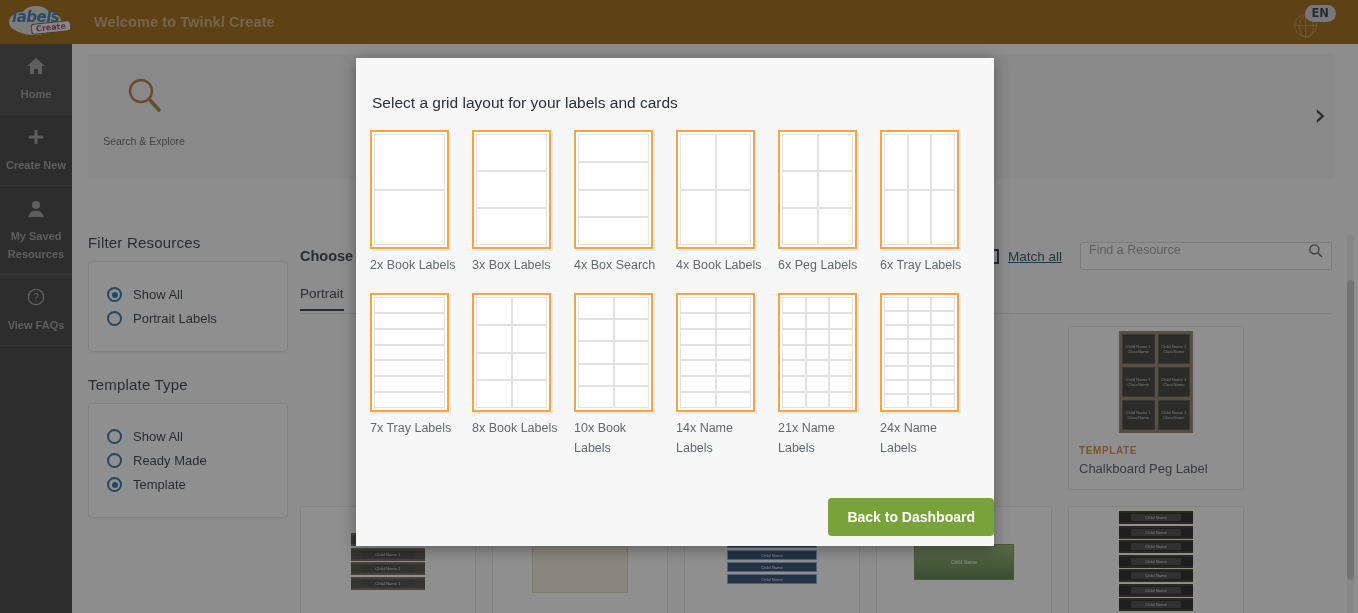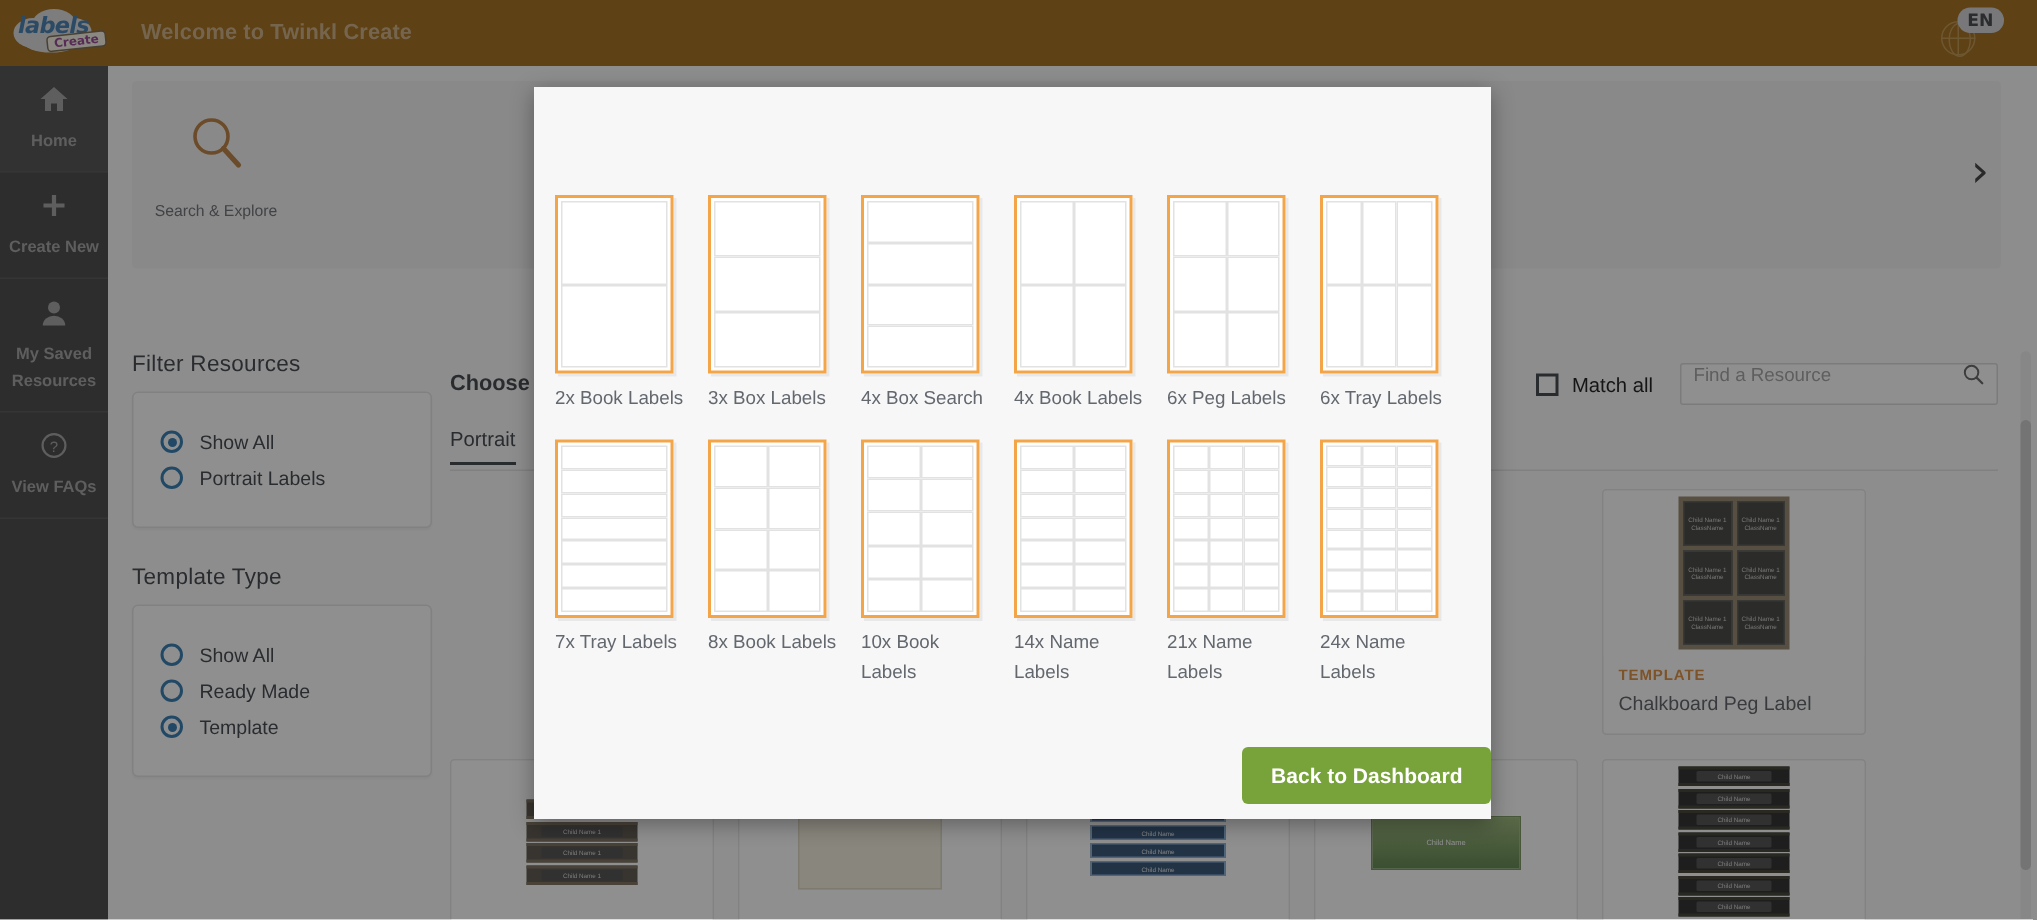--- a/index.html
+++ b/index.html
@@ -157,25 +157,25 @@
   .content-head {
     position: absolute; left: 228px; top: 198px; width: 1032px;
     display: flex; align-items: center;
   }
   .choose-txt { font-size: 14.5px; color: #2b3038; font-weight: bold; }
   .match-wrap { margin-left: auto; display: flex; align-items: center; }
   .checkbox {
     width: 15px; height: 15px; border: 2px solid #2b3038;
     margin-right: 9px; background: #fff; cursor: pointer;
   }
-  .match-lbl { font-size: 13.5px; color: #000000; margin-right: 18px; }
+  .match-lbl { font-size: 13.5px; color: #0c4a6e; margin-right: 18px; text-decoration: underline; }
   .search-box {
-    width: 212px; height: 28px; border: 1px solid #d6d6d6;
+    width: 252px; height: 28px; border: 1px solid #d6d6d6;
     background: #fff; border-radius: 2px;
-    display: flex; align-items: flex-end; padding: 12px 8px;
+    display: flex; align-items: flex-start; padding: 0 8px;
   }
   .search-box input {
     border: 0; outline: 0; flex: 1; font-size: 12.5px; color: #333;
     font-family: "Liberation Sans", sans-serif; background: transparent;
   }
   .search-box input::placeholder { color: #9a9a9a; }
 
   .tabs {
     position: absolute; left: 228px; top: 240px; width: 1032px;
     border-bottom: 1px solid #e0e0e0; height: 30px;
@@ -630,20 +630,21 @@
     </div>
 
     <div class="vscroll">
         <div class="thumbbar"></div>
       </div>
   </div>
 
   <div class="dim"></div>
 
   <div class="modal">
+    <div class="modal-title">Select a grid layout for your labels and cards</div>
     <div class="grid-wrap" id="grid-wrap">
         <div class="gopt">
           <div class="gthumb" style="grid-template-columns: repeat(1, 1fr); grid-template-rows: repeat(2, 1fr);">
             <div class="gcell"></div>
             <div class="gcell"></div>
           </div>
           <div class="glabel">2x Book Labels</div>
         </div>
         <div class="gopt">
           <div class="gthumb" style="grid-template-columns: repeat(1, 1fr); grid-template-rows: repeat(3, 1fr);">

